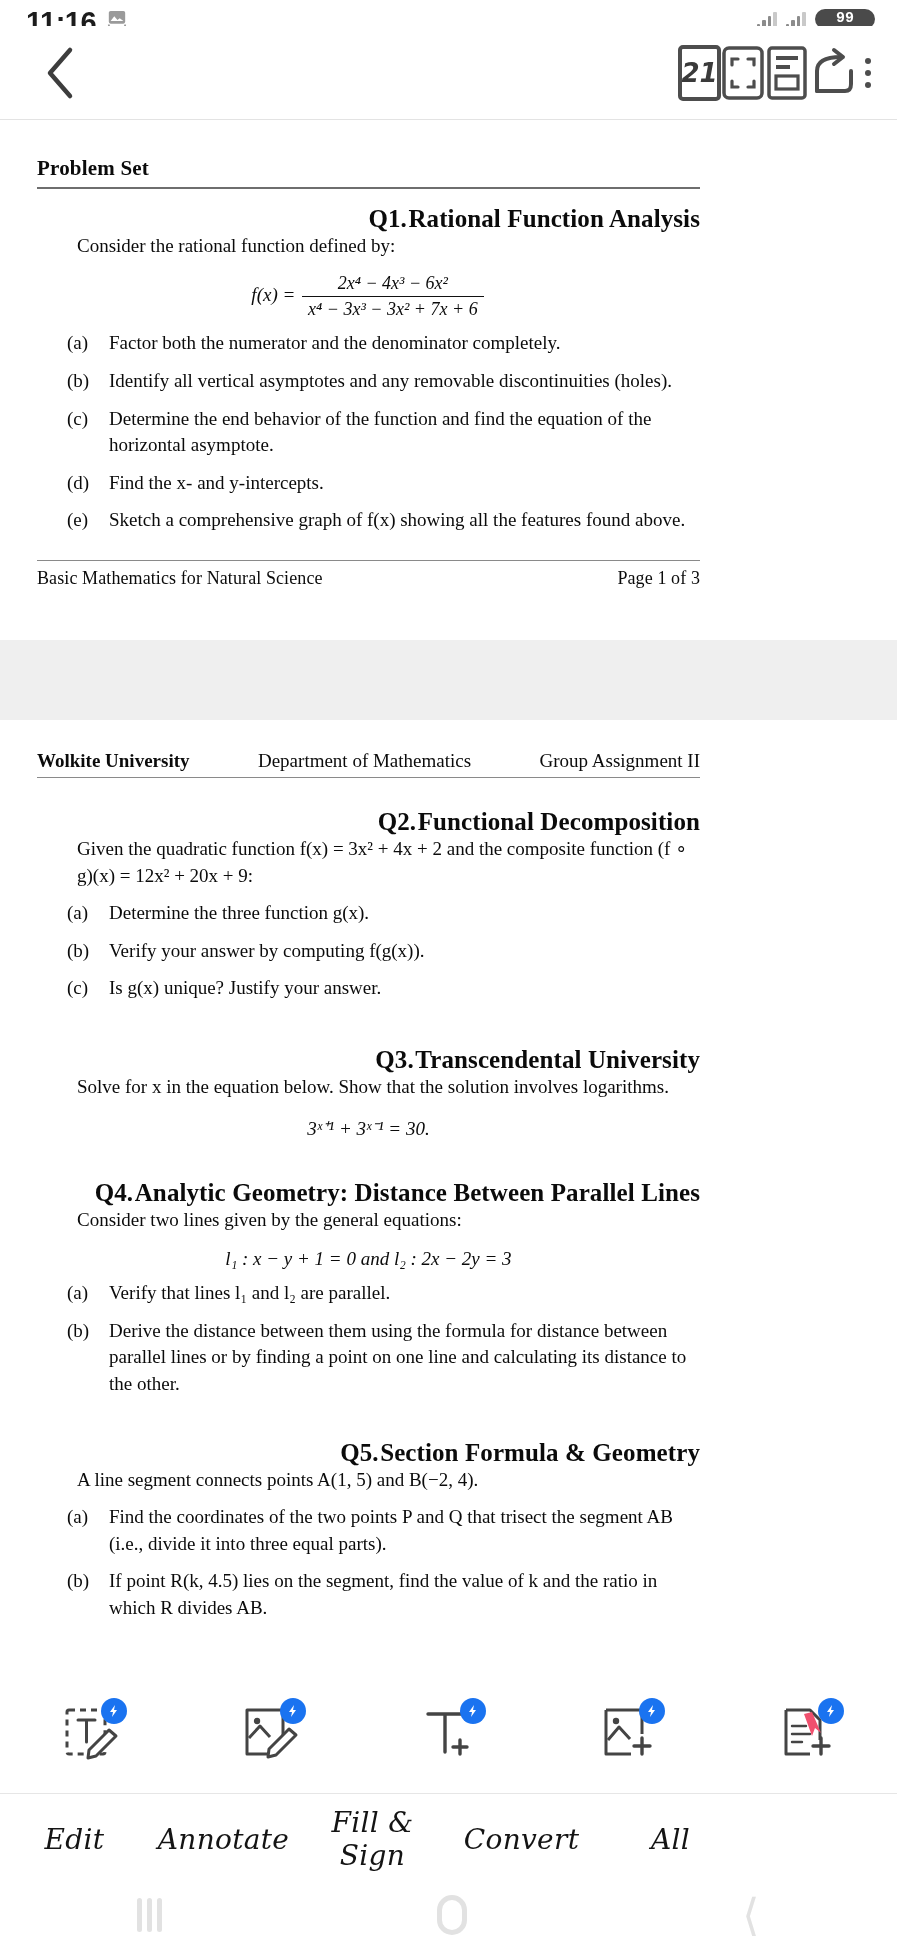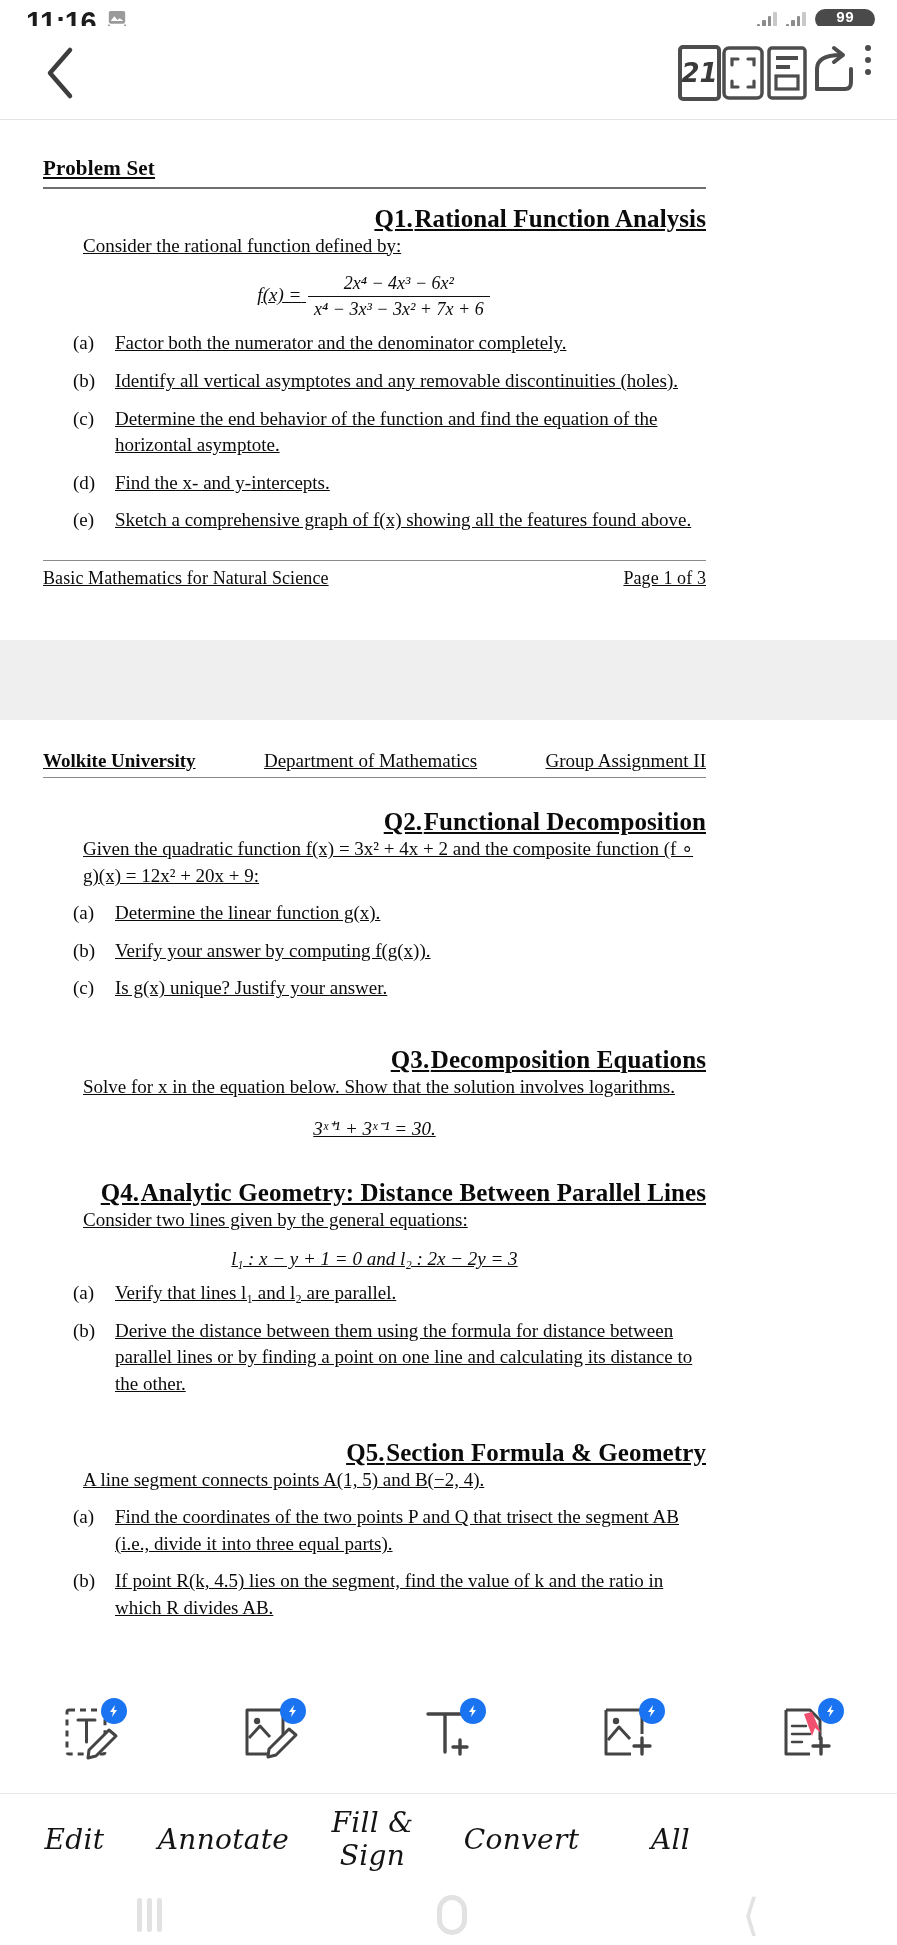--- a/index.html
+++ b/index.html
@@ -38,38 +38,38 @@
   }
   .photo-ico { width: 22px; height: 20px; position: relative; top: 4px; }
 
   
   .apptoolbar {
     position: absolute; top: 26px; left: 0; width: 897px; height: 93px;
     background: #ffffff; display: flex; align-items: center;
   }
   .tb-back { width: 120px; display: flex; justify-content: center; align-items: center; }
   .tb-spacer { flex: 1; }
-  .tb-icons { display: flex; align-items: flex-start; padding-right: 22px; }
+  .tb-icons { display: flex; align-items: center; padding-right: 22px; }
   .pagebox {
     width: 43px; height: 56px; border: 4px solid #4d4d4d; border-radius: 5px;
     display: flex; align-items: center; justify-content: center;
     font-family: "DejaVu Sans", sans-serif; font-size: 26px; color: #3a3a3a;
     font-style: italic; font-weight: 600;
   }
   .tb-kebab { display: flex; flex-direction: column; gap: 6px; align-items: center; padding: 0 4px; }
   .tb-kebab span { width: 6px; height: 6px; background: #4d4d4d; border-radius: 50%; }
 
   .toolbar-divider {
     position: absolute; top: 119px; left: 0; width: 897px; height: 1px; background: #e3e3e3;
   }
 
   
   .page {
-    position: absolute; left: 10px; width: 729px; background: #ffffff;
-    font-family: "Liberation Serif", serif; color: #0b0b0b; text-decoration: underline;
+    position: absolute; left: 4px; width: 729px; background: #ffffff;
+    font-family: "Liberation Serif", serif; color: #0b0b0b;
   }
   .page1 { top: 120px; height: 520px; }
   .gap { position: absolute; left: 0; top: 640px; width: 897px; height: 80px; background: #efefef; }
   .page2 { top: 720px; height: 960px; }
 
   .doc-pad { padding: 0 33px; }
 
   .sec-title {
     font-weight: 700; font-size: 21px; letter-spacing: .2px;
     padding-bottom: 6px;
@@ -272,30 +272,30 @@
       </div>
       <div class="p2rule"></div>
 
       <div class="q2blk">
         <div class="qhead">
           <span class="qnum">Q2.</span>
           <span>Functional Decomposition</span>
         </div>
         <div class="qbody">Given the quadratic function f(x) = 3x² + 4x + 2 and the composite function (f ∘ g)(x) = 12x² + 20x + 9:</div>
         <ol class="sub">
-          <li><span class="lbl">(a)</span><span>Determine the linear function g(x).</span></li>
+          <li><span class="lbl">(a)</span><span>Determine the three function g(x).</span></li>
           <li><span class="lbl">(b)</span><span>Verify your answer by computing f(g(x)).</span></li>
           <li><span class="lbl">(c)</span><span>Is g(x) unique? Justify your answer.</span></li>
         </ol>
       </div>
 
       <div class="q3blk">
         <div class="qhead">
           <span class="qnum">Q3.</span>
-          <span>Decomposition Equations</span>
+          <span>Transcendental University</span>
         </div>
         <div class="qbody">Solve for x in the equation below. Show that the solution involves logarithms.</div>
         <div class="eq">3ˣ⁺¹ + 3ˣ⁻¹ = 30.</div>
       </div>
 
       <div class="q4blk">
         <div class="qhead">
           <span class="qnum">Q4.</span>
           <span>Analytic Geometry: Distance Between Parallel Lines</span>
         </div>

